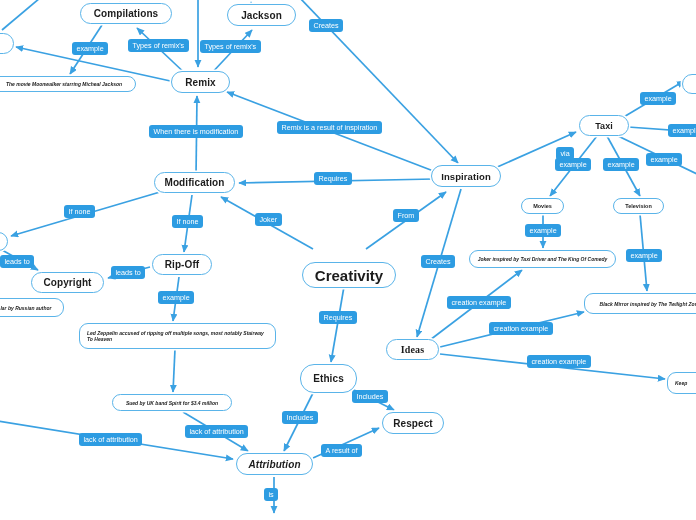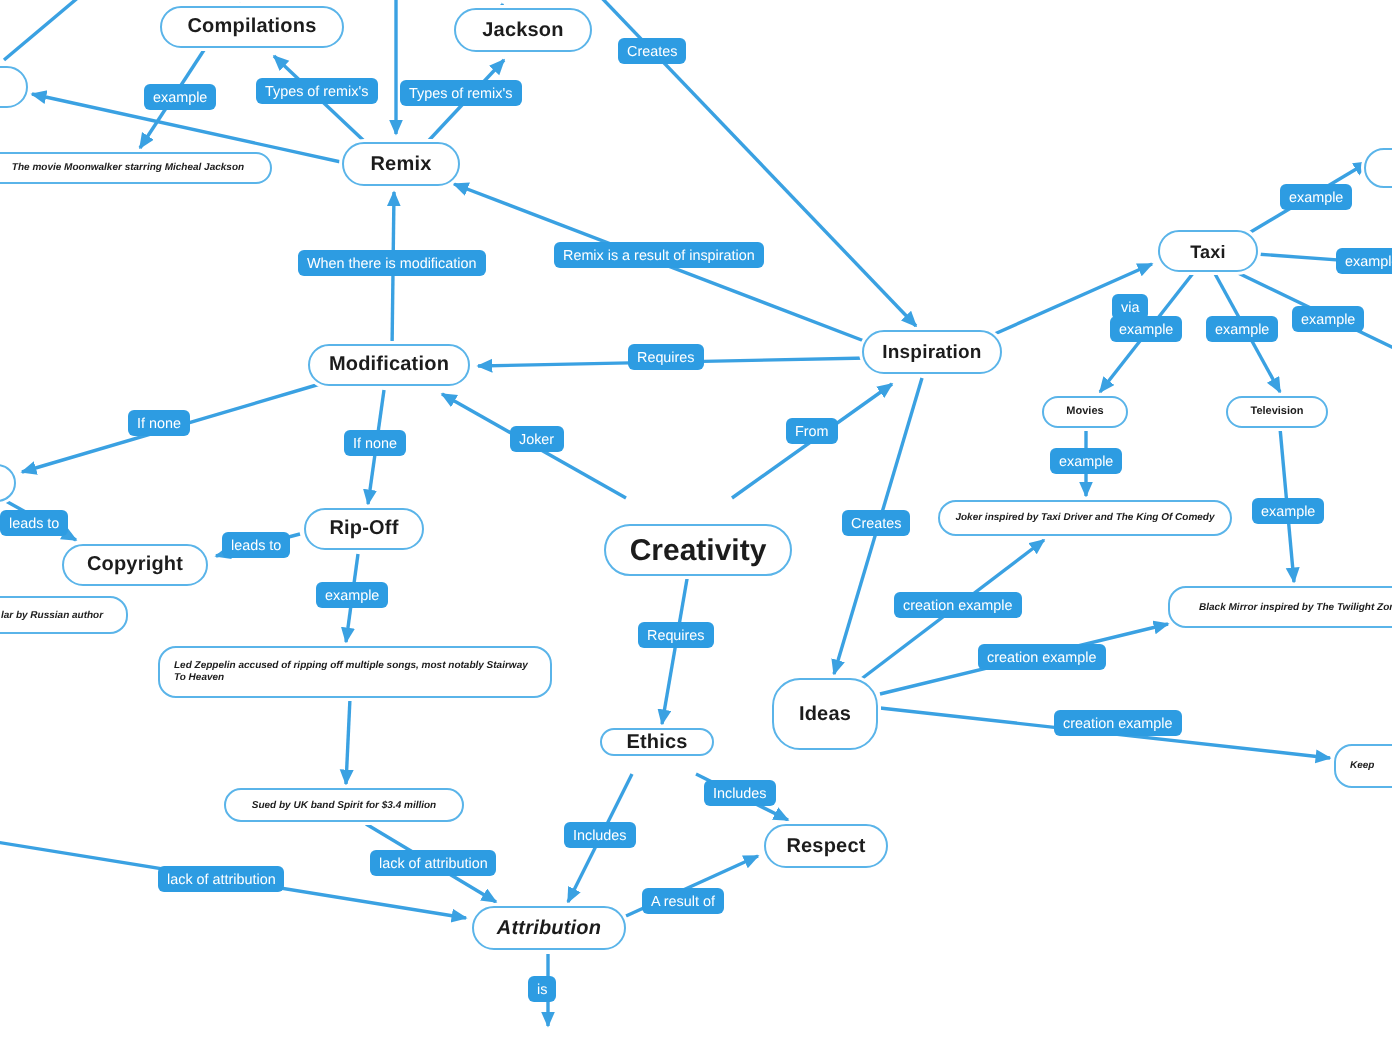--- a/index.html
+++ b/index.html
@@ -84,22 +84,22 @@
       <div class="node concept" style="left: 227px; top: 4px; width: 69px; height: 22px;">Jackson</div>
       <div class="node concept" style="left: 171px; top: 71px; width: 59px; height: 22px;">Remix</div>
       <div class="node concept" style="left: 431px; top: 165px; width: 70px; height: 22px; font-size: 9.5px;">Inspiration</div>
       <div class="node concept" style="left: 579px; top: 115px; width: 50px; height: 21px; font-size: 9px;">Taxi</div>
       <div class="node small" style="left: 521px; top: 198px; width: 43px; height: 16px;">Movies</div>
       <div class="node small" style="left: 613px; top: 198px; width: 51px; height: 16px;">Television</div>
       <div class="node concept" style="left: 154px; top: 172px; width: 81px; height: 21px;">Modification</div>
       <div class="node concept" style="left: 152px; top: 254px; width: 60px; height: 21px;">Rip-Off</div>
       <div class="node concept" style="left: 31px; top: 272px; width: 73px; height: 21px;">Copyright</div>
       <div class="node big" style="left: 302px; top: 247px; width: 94px; height: 26px;">Creativity</div>
-      <div class="node concept" style="left: 386px; top: 339px; width: 53px; height: 36px;">Ideas</div>
-      <div class="node concept" style="left: 300px; top: 364px; width: 57px; height: 14px;">Ethics</div>
+      <div class="node concept" style="left: 386px; top: 339px; width: 53px; height: 21px; font-family: Liberation Serif, serif;">Ideas</div>
+      <div class="node concept" style="left: 300px; top: 364px; width: 57px; height: 29px;">Ethics</div>
       <div class="node concept" style="left: 382px; top: 412px; width: 62px; height: 22px;">Respect</div>
       <div class="node concept" style="left: 236px; top: 453px; width: 77px; height: 22px; font-style: italic;">Attribution</div>
       <div class="node tiny" style="left: -8px; top: 76px; width: 144px; height: 16px;">The movie Moonwalker starring Micheal Jackson</div>
       <div class="node tiny" style="left: 469px; top: 250px; width: 147px; height: 18px;">Joker inspired by Taxi Driver and The King Of Comedy</div>
       <div class="node tiny" style="left: 584px; top: 293px; width: 132px; height: 21px;">Black Mirror inspired by The Twilight Zone</div>
       <div class="node tiny" style="left: -12px; top: 298px; width: 76px; height: 19px;">lar by Russian author</div>
       <div class="node tiny tiny-left" style="left: 79px; top: 323px; width: 197px; height: 26px;">Led Zeppelin accused of ripping off multiple songs, most notably Stairway To Heaven</div>
       <div class="node tiny" style="left: 112px; top: 394px; width: 120px; height: 17px;">Sued by UK band Spirit for $3.4 million</div>
       <div class="node tiny tiny-left" style="left: 667px; top: 372px; width: 62px; height: 22px;">Keep</div>
       <div class="node partial" style="left: -30px; top: 33px; width: 44px; height: 21px;"></div>

